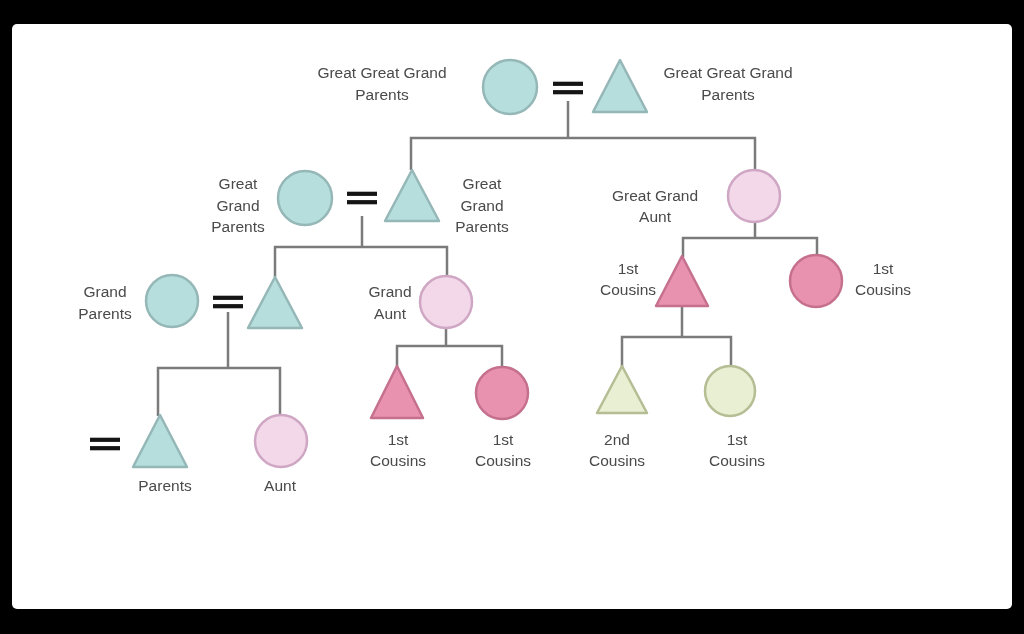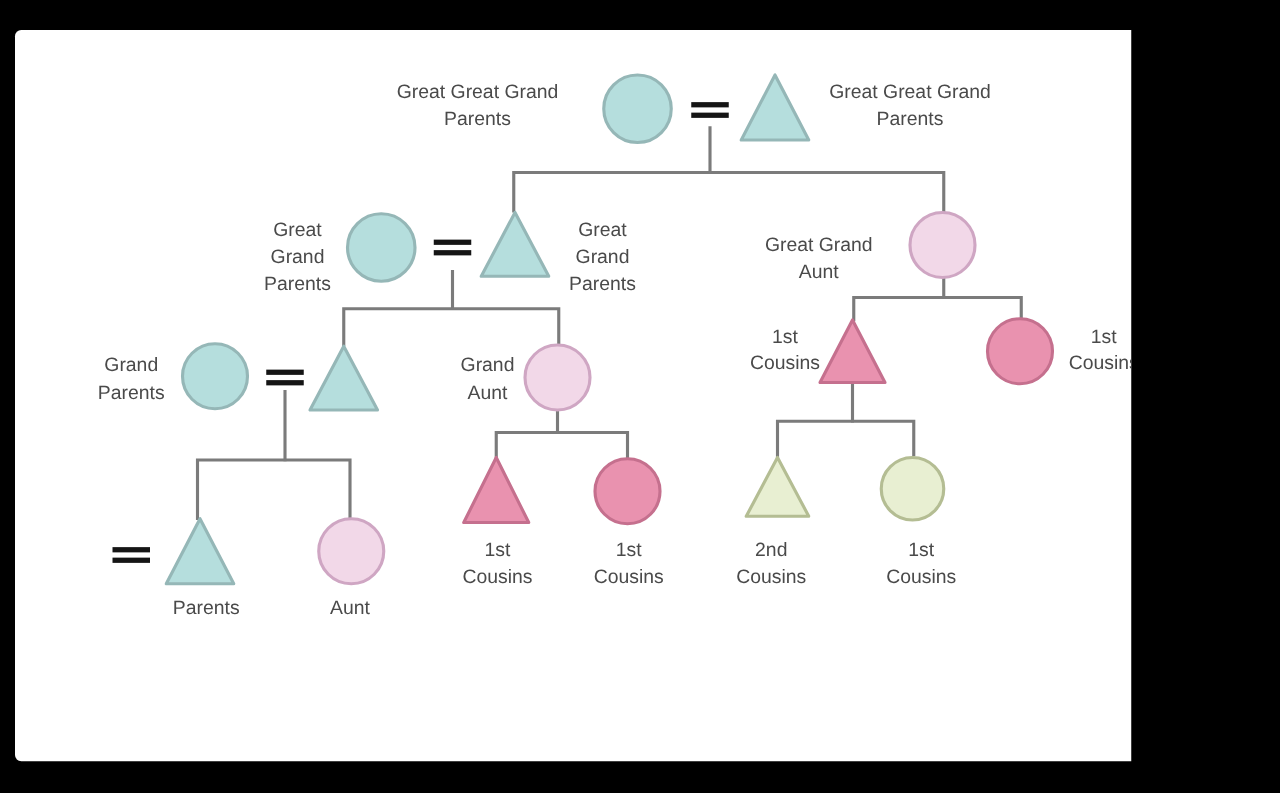--- a/index.html
+++ b/index.html
@@ -1,18 +1,18 @@
 <!DOCTYPE html>
 <html><head>
 <meta charset="utf-8">
 <style>
   html, body { margin: 0; padding: 0; background: #000; }
   .stage {
     position: relative;
-    width: 905px;
+    width: 1024px;
     height: 634px;
     background: #000;
     overflow: hidden;
     font-family: "Liberation Sans", sans-serif;
   }
   #diagram-svg { position: absolute; left: 0; top: 0; display: block; }
   text { user-select: none; }
 </style>
 </head>
 <body>

